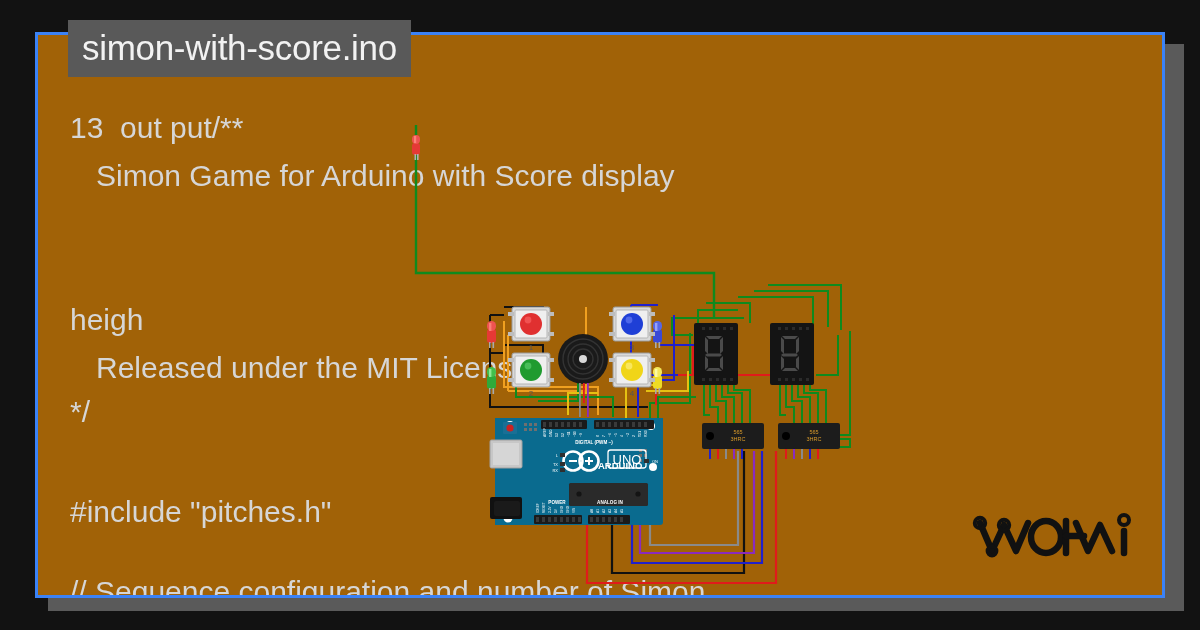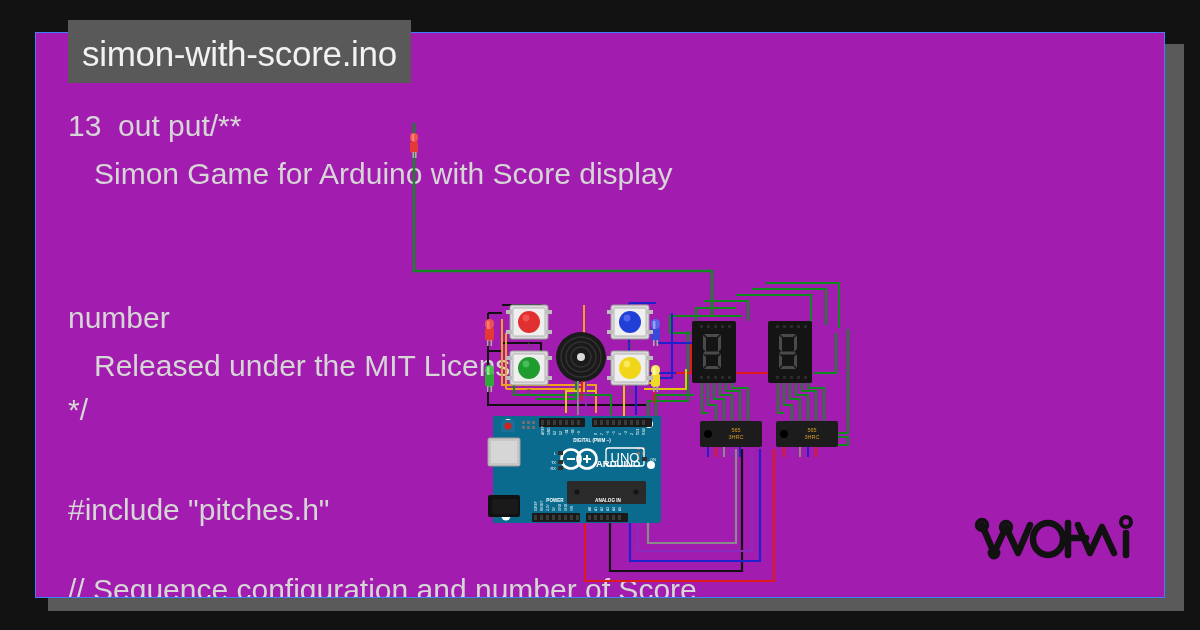--- a/index.html
+++ b/index.html
@@ -15,40 +15,39 @@
   .card-shadow {
     position: absolute; left: 48px; top: 44px;
     width: 1136px; height: 567px;
     background: #5a5a5a;
   }
 
   
   .card {
     position: absolute; left: 35px; top: 32px;
     width: 1130px; height: 566px;
-    background: #a21caf;
-    border: 1px solid #3b82f6;
+    background: #a16207;
+    border: 3px solid #3b82f6;
     overflow: hidden;
   }
 
   
   .title-banner {
     position: absolute; left: 68px; top: 20px;
     background: #595959;
     padding: 7px 14px 9px 14px;
     z-index: 40;
   }
   .title-banner .title-text {
     color: #f2f2f2;
     font-size: 35px;
     line-height: 41px;
     font-weight: 400;
     letter-spacing: -0.3px;
     white-space: nowrap;
-    margin-top: 6px;
   }
 
   
   .code-layer {
     position: absolute; left: 0; top: 0;
     width: 1130px; height: 566px;
     z-index: 5;
     pointer-events: none;
   }
   .code-line {
@@ -83,26 +82,26 @@
 <div id="root">
 
   <div class="card-shadow"></div>
 
   <div class="card">
 
     <div class="code-layer">
       <div class="code-line" style="top:76px;left:32px">13  out put/**</div>
       <div class="code-line indent1" style="top:124px">Simon Game for Arduino with Score display</div>
       <div class="code-line indent1" style="top:172px"></div>
-      <div class="code-line" style="top:268px;left:32px">number</div>
+      <div class="code-line" style="top:268px;left:32px">heigh</div>
       <div class="code-line indent1" style="top:316px">Released under the MIT License.</div>
       <div class="code-line" style="top:360px;left:32px">*/</div>
       <div class="code-line" style="top:408px;left:32px"></div>
       <div class="code-line" style="top:460px;left:32px">#include "pitches.h"</div>
-      <div class="code-line" style="top:540px;left:32px">// Sequence configuration and number of Score</div>
+      <div class="code-line" style="top:540px;left:32px">// Sequence configuration and number of Simon</div>
     </div>
 
     <svg class="circuit" viewBox="0 0 1130 566">
 
       <g fill="none" stroke-linecap="butt">
 
         <path d="M378 90 L378 238 L676 238 L676 282" stroke="#0f8a1e" stroke-width="2.4"></path>
 
         <path d="M660 290 L660 275 L700 275" stroke="#0f8a1e" stroke-width="2"></path>
         <path d="M655 300 L634 300 L634 283 L706 283" stroke="#0f8a1e" stroke-width="2"></path>

